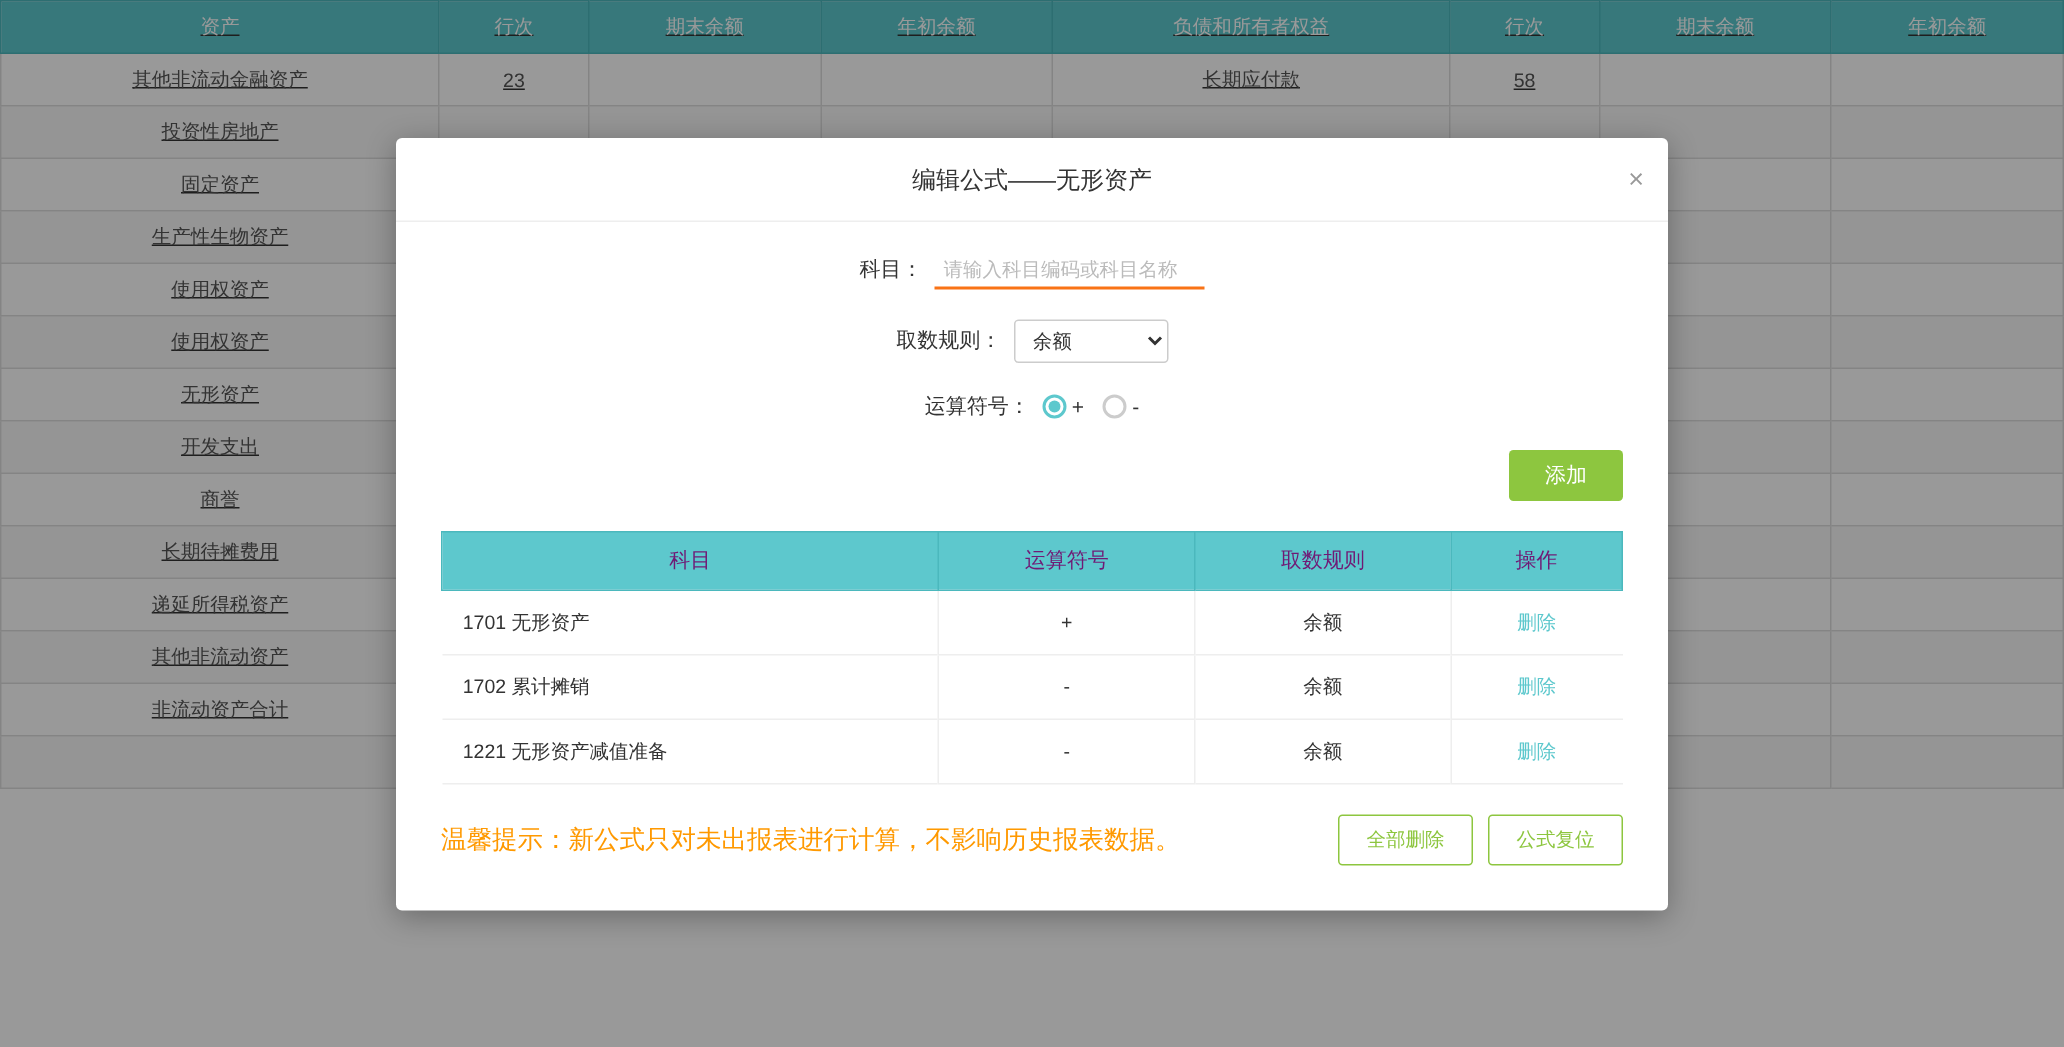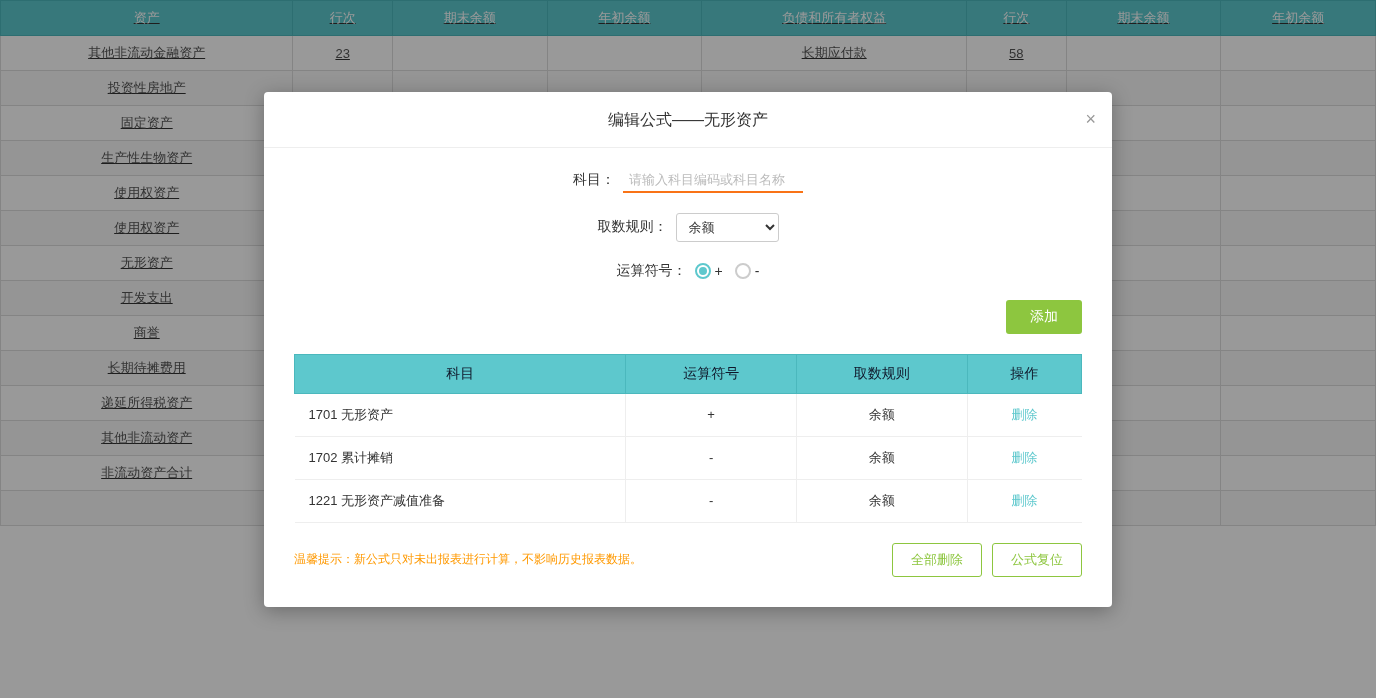--- a/index.html
+++ b/index.html
@@ -201,21 +201,21 @@
       padding: 0 30px;
     }
 
     .data-table {
       width: 100%;
       border-collapse: collapse;
     }
 
     .data-table thead th {
       background: #5dc8cd;
-      color: #0f172a;
+      color: #701a75;
       padding: 10px 14px;
       text-align: center;
       font-weight: normal;
       border: 1px solid #4bb8bd;
     }
 
     .data-table tbody tr {
       border-bottom: 1px solid #eee;
     }
 
@@ -243,21 +243,21 @@
 
     
     .modal-footer {
       display: flex;
       align-items: center;
       justify-content: space-between;
       padding: 20px 30px 10px;
     }
 
     .footer-tip {
-      font-size: 12px;
+      font-size: 17px;
       color: #ff9900;
     }
 
     .footer-buttons {
       display: flex;
       gap: 10px;
       margin-left: 11px;
     }
 
     .btn-outline {

